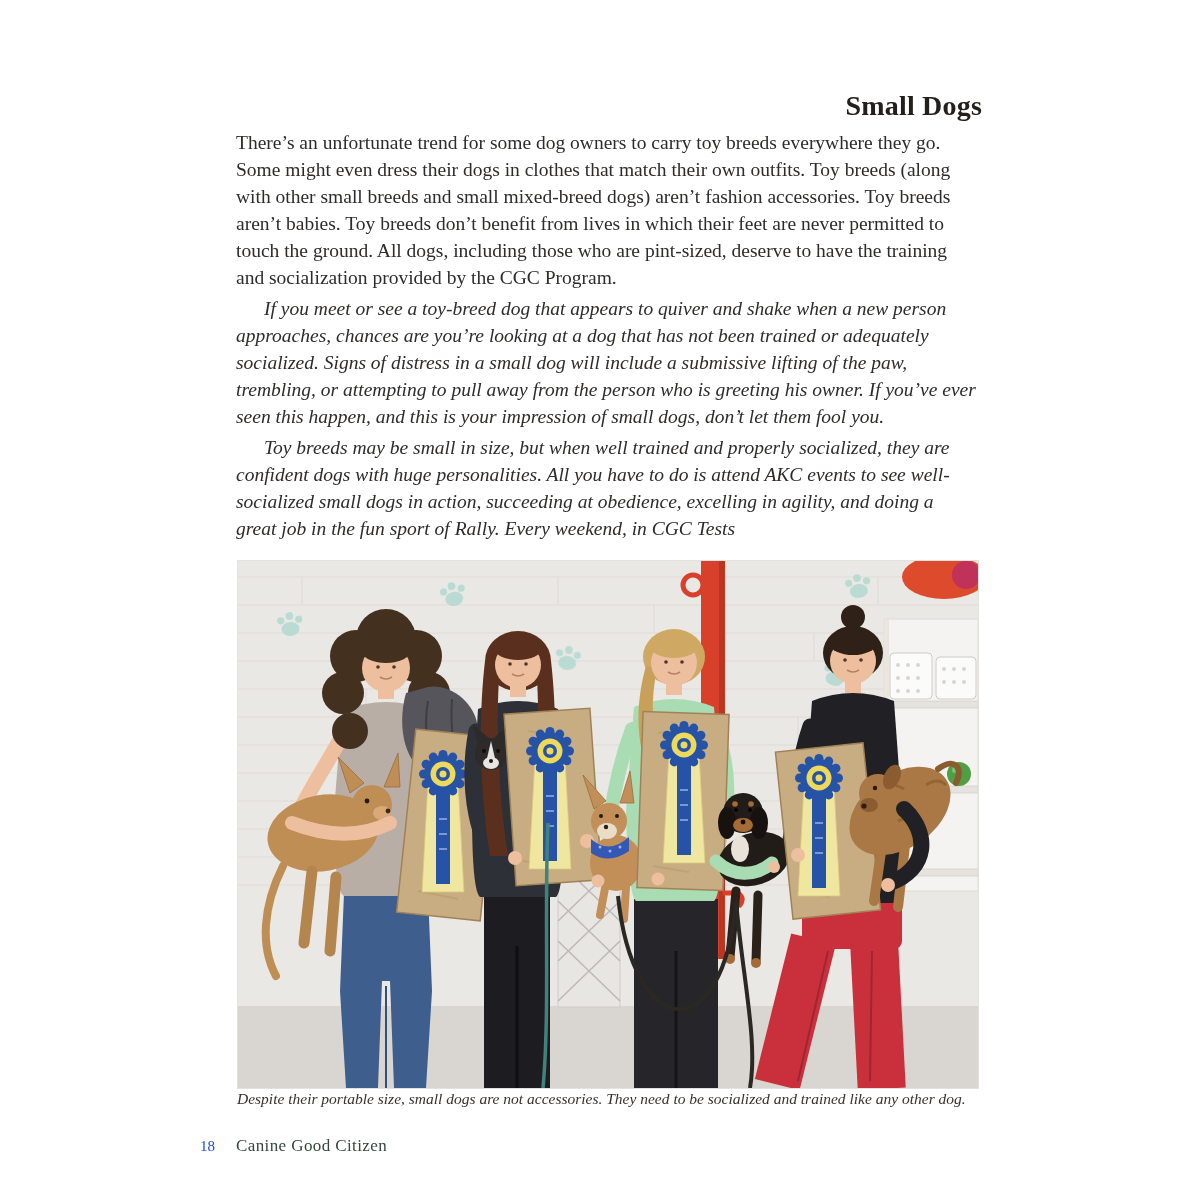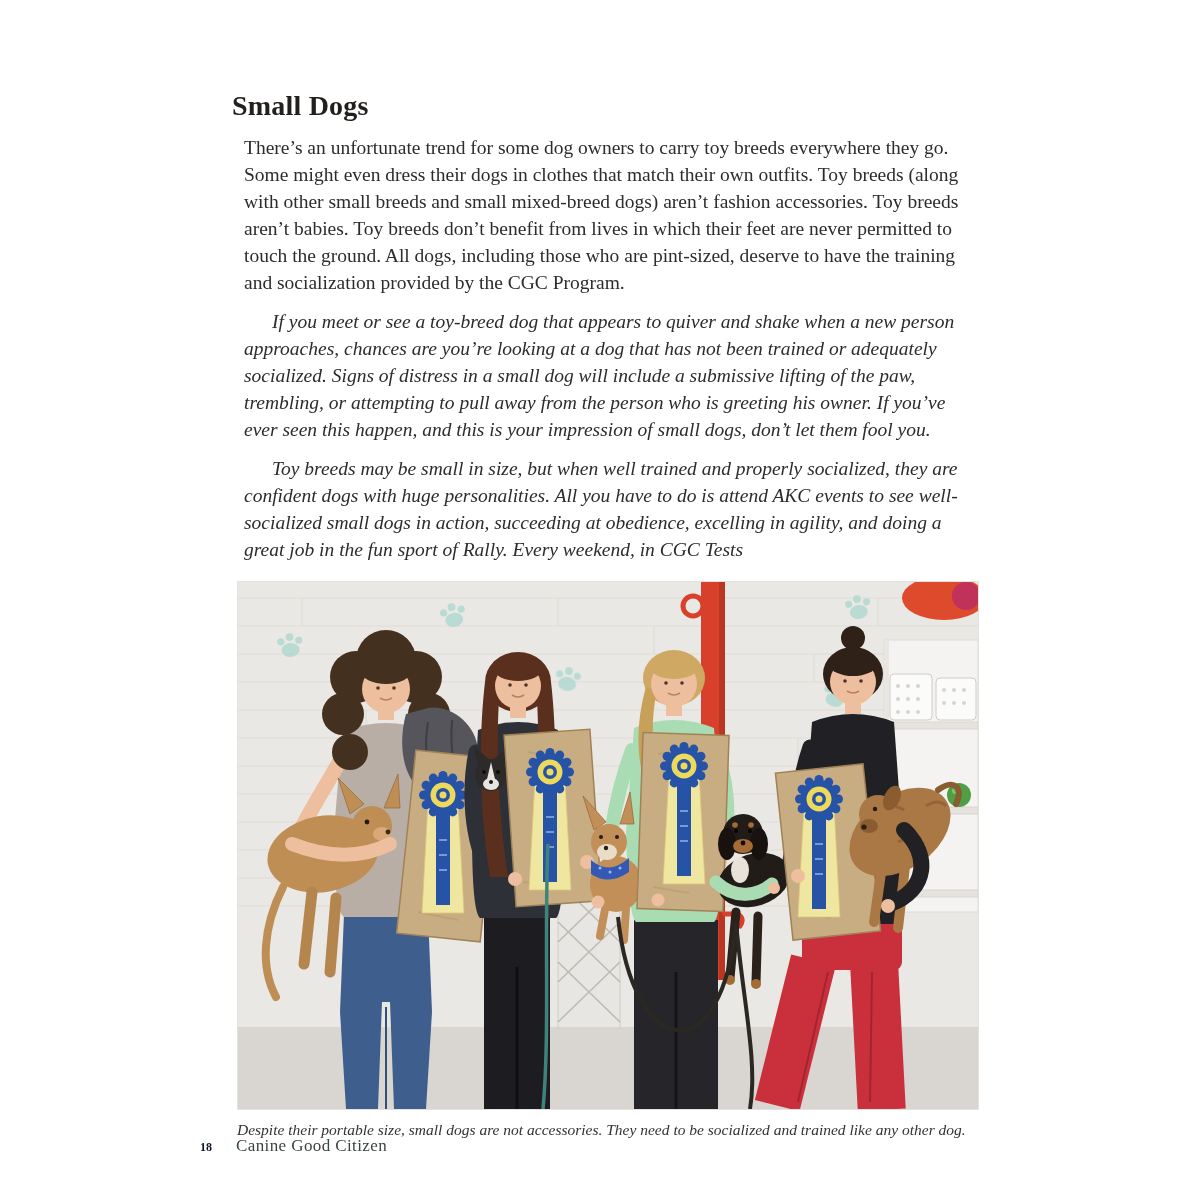--- a/index.html
+++ b/index.html
@@ -3,36 +3,36 @@
 <meta charset="utf-8">
 <style>
   html,body { margin:0; padding:0; background:#ffffff; }
   .page {
     position:relative; width:1200px; height:1200px; background:#ffffff;
     font-family:"Liberation Serif", serif; overflow:hidden;
   }
   .content { position:absolute; left:232px; top:90px; width:750px; }
   .heading {
     font-size:28px; font-weight:bold; margin:0 0 7px 0;
-    color:var(--heading_text,#231f1c); letter-spacing:0.2px;
+    color:var(--heading_text,#231f1c); letter-spacing:0.2px;text-align:right;
   }
   .body-para {
-    margin:12px; font-size:19.5px; line-height:27px;
+    margin:4px; font-size:19.5px; line-height:27px;
     color:var(--body_text,#2e2c2a); text-align:left;
   }
   .body-para.indent { text-indent:28px;font-style:italic; }
   .photo-figure { margin:18px 0 0 5px; width:740px; }
   .photo-figure svg { display:block; border:1px solid #e4e2de; }
   .photo-caption {
     font-style:italic; font-size:15.5px; line-height:19px;
-    margin-top:10px; color:#35322f;
+    margin-top:0; color:#35322f;
   }
   .footer { position:absolute; left:200px; top:1136px; white-space:nowrap; }
   .page-num {
-    font-weight:bold; font-size:12px; color:#0f172a;
+    font-weight:normal; font-size:15px; color:#1d4ed8;
     display:inline-block; width:36px;
   }
   .running-title {
     font-size:17px; color:var(--running_title,#36453d); letter-spacing:0.4px;
   }
 </style>
 </head>
 <body>
 
 <div class="page">

